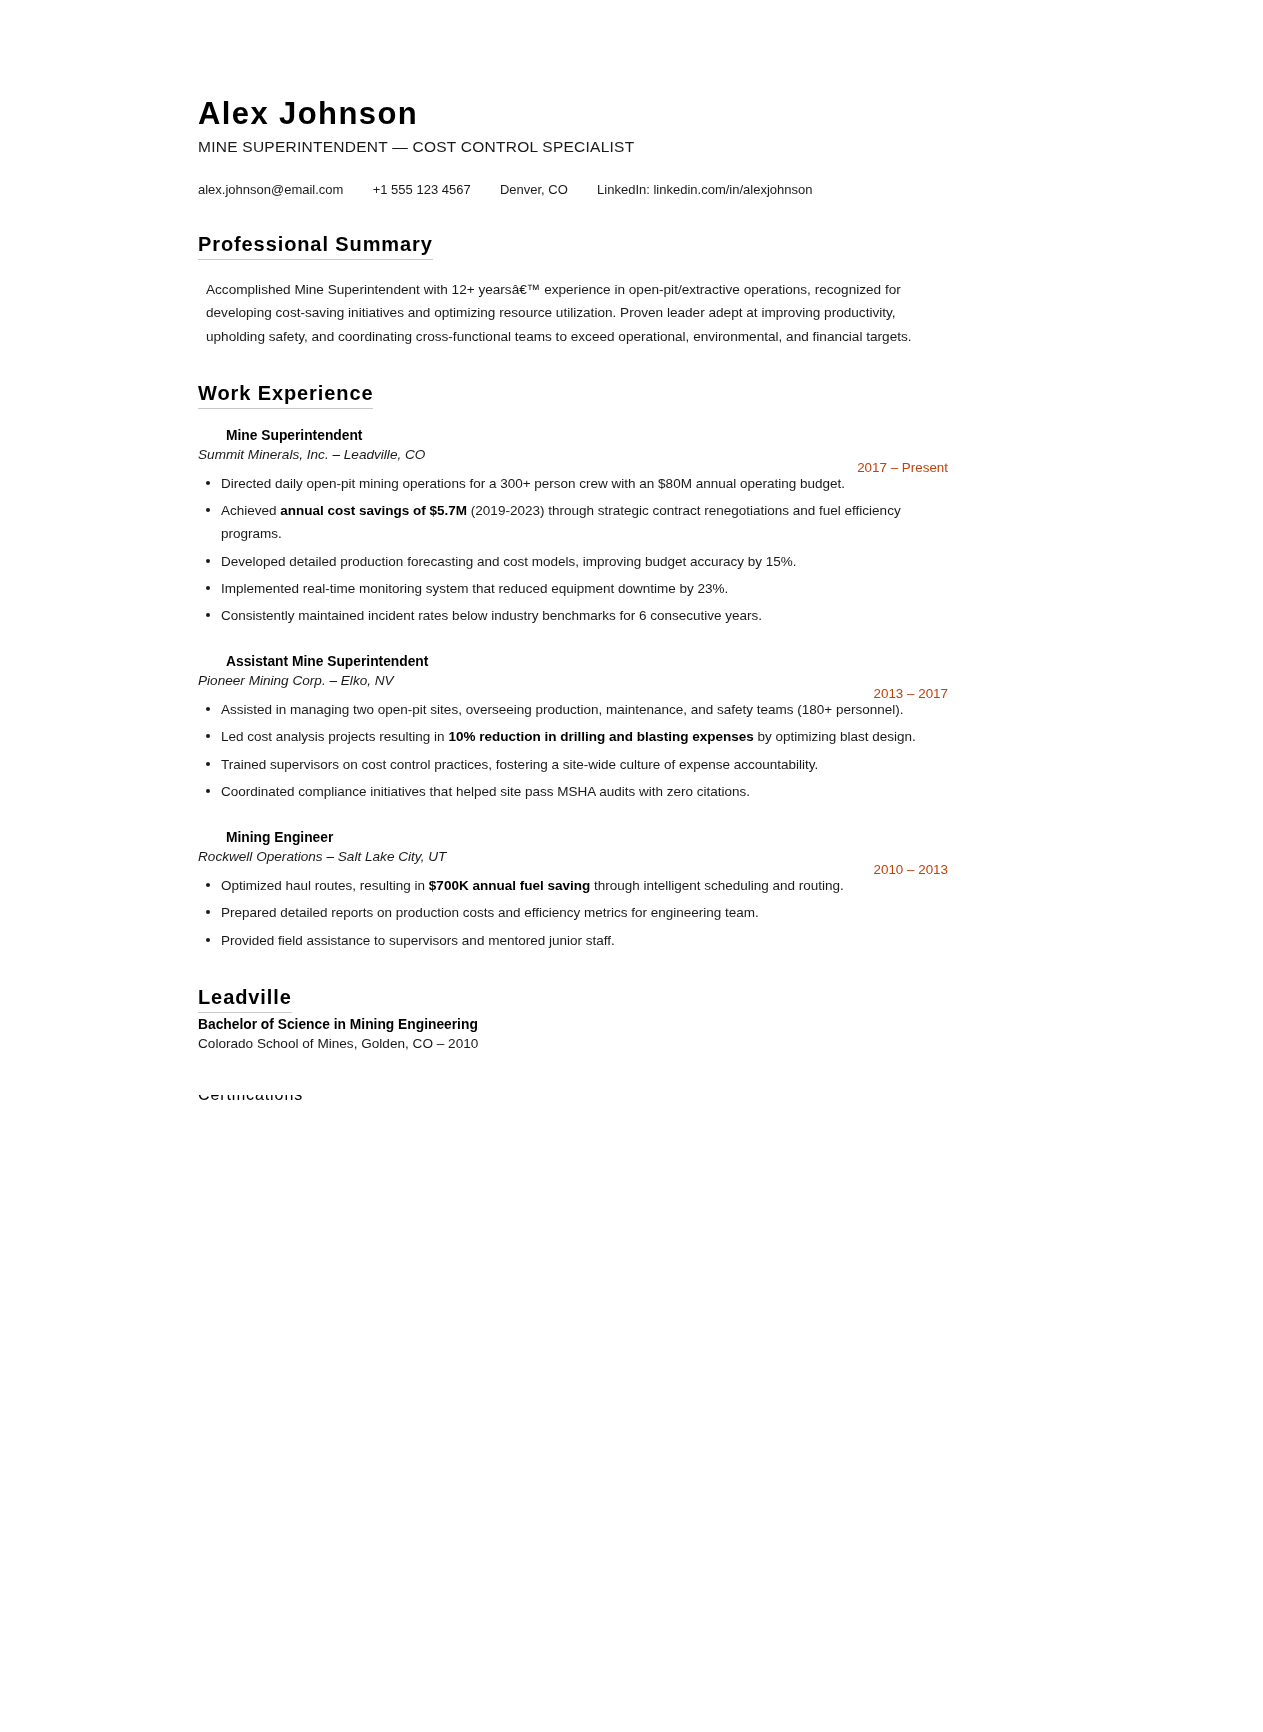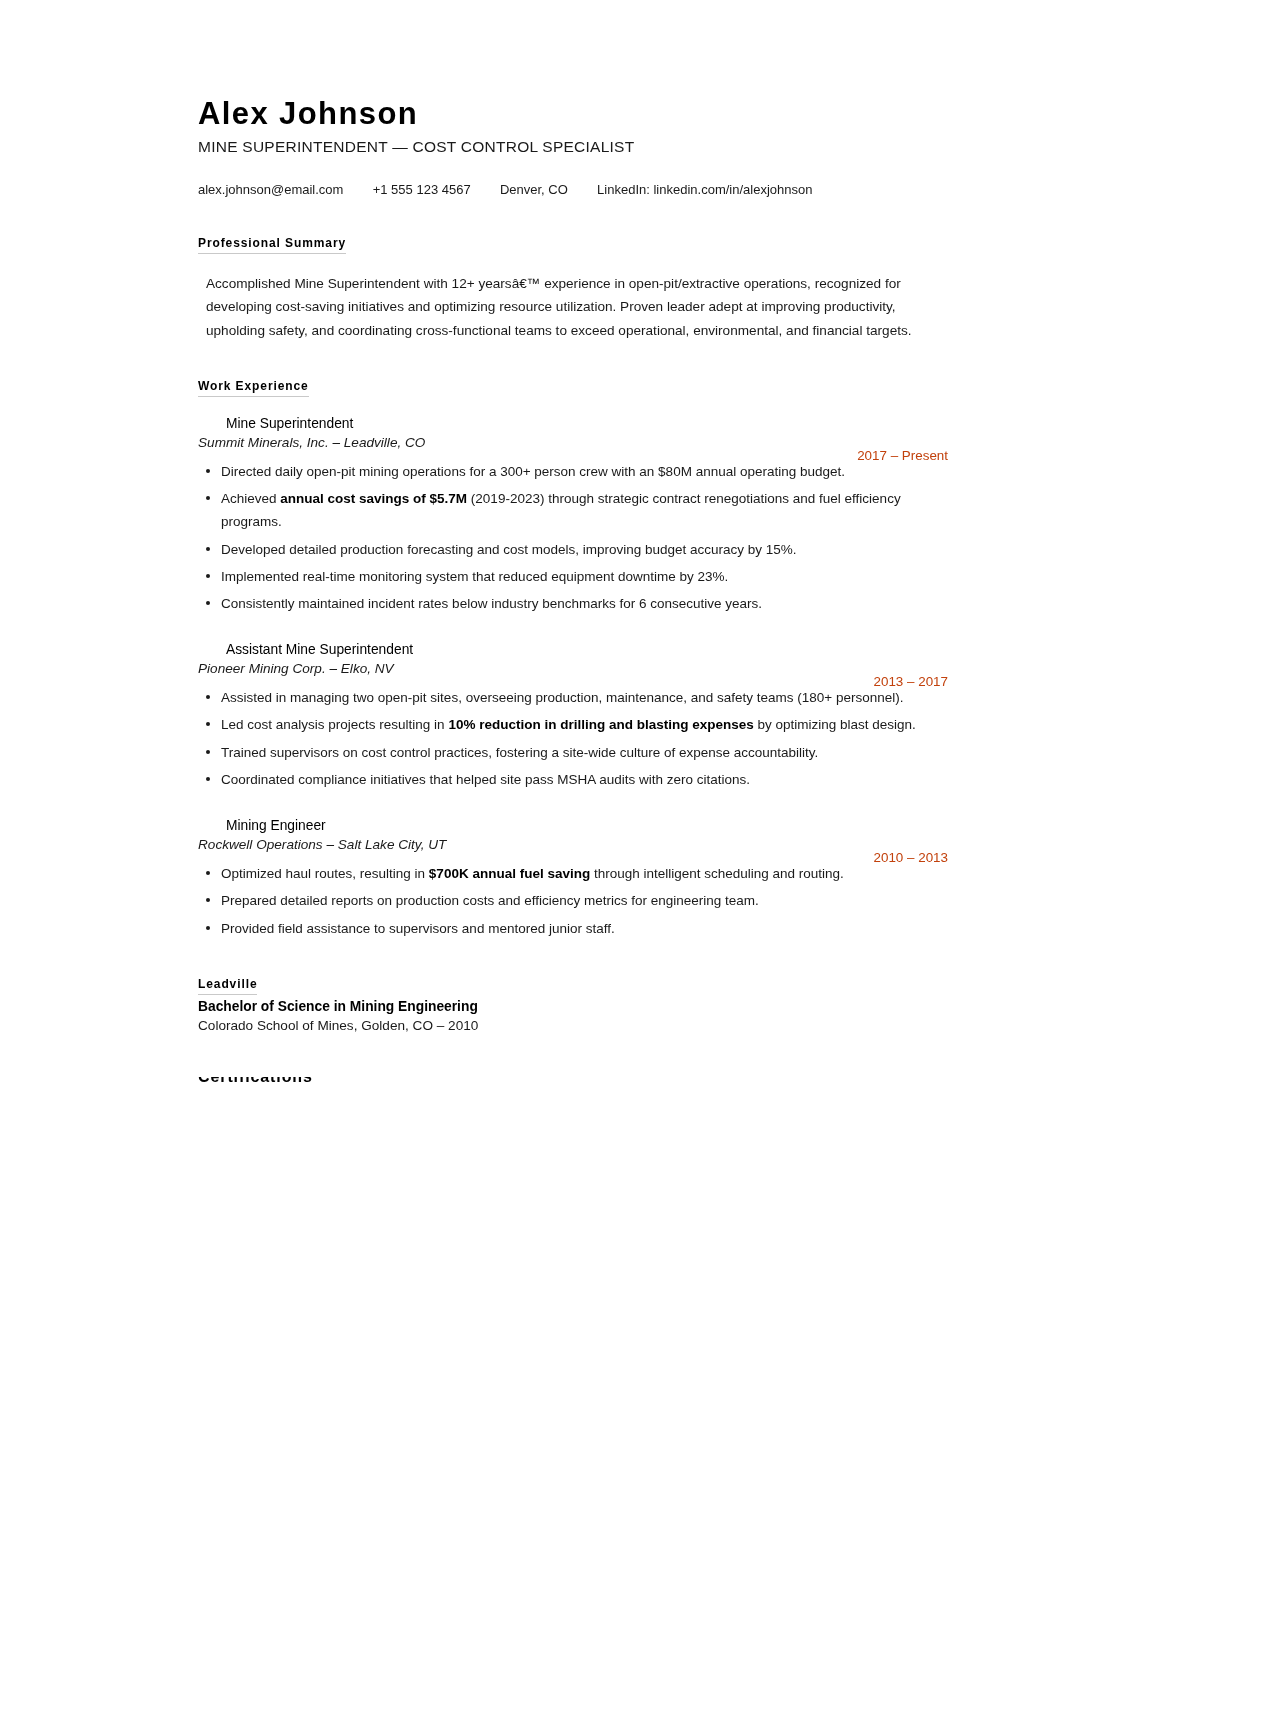--- a/index.html
+++ b/index.html
@@ -64,21 +64,21 @@
   .contact .sep {
     display: inline-block;
     width: 22px;
   }
 
   
   .section {
     margin-top: 34px;
   }
   .section-title {
-    font-size: 12px;
+    font-size: 20px;
     font-weight: bold;
     letter-spacing: 0.9px;
     color: #000000;
     display: inline-block;
     padding-bottom: 3px;
     border-bottom: 1px solid #c9c9c9;
     margin: 0 6px 0 0;
   }
   .section-body {
     margin-top: 18px;
@@ -97,21 +97,21 @@
   
   .job {
     position: relative;
     margin-top: 0;
   }
   .job + .job {
     margin-top: 26px;
   }
   .job-title {
     font-size: 13.8px;
-    font-weight: normal;
+    font-weight: bold;
     color: #000000;
     line-height: 1.35;
     margin: 0;
     padding-left: 28px;
   }
   .job-company {
     font-size: 13.6px;
     font-style: italic;
     color: #1a1a1a;
     line-height: 1.35;
@@ -176,21 +176,21 @@
     margin-top: 42px;
     height: 9px;
     overflow: hidden;
     position: relative;
   }
   .clipped-title {
     position: absolute;
     left: 0;
     top: -9px;
     font-size: 16px;
-    font-weight: bold;
+    font-weight: normal;
     letter-spacing: 0.9px;
     color: #000000;
     white-space: nowrap;
   }
 </style>
 </head>
 <body>
 
 <div class="page">
   <div class="sheet">

